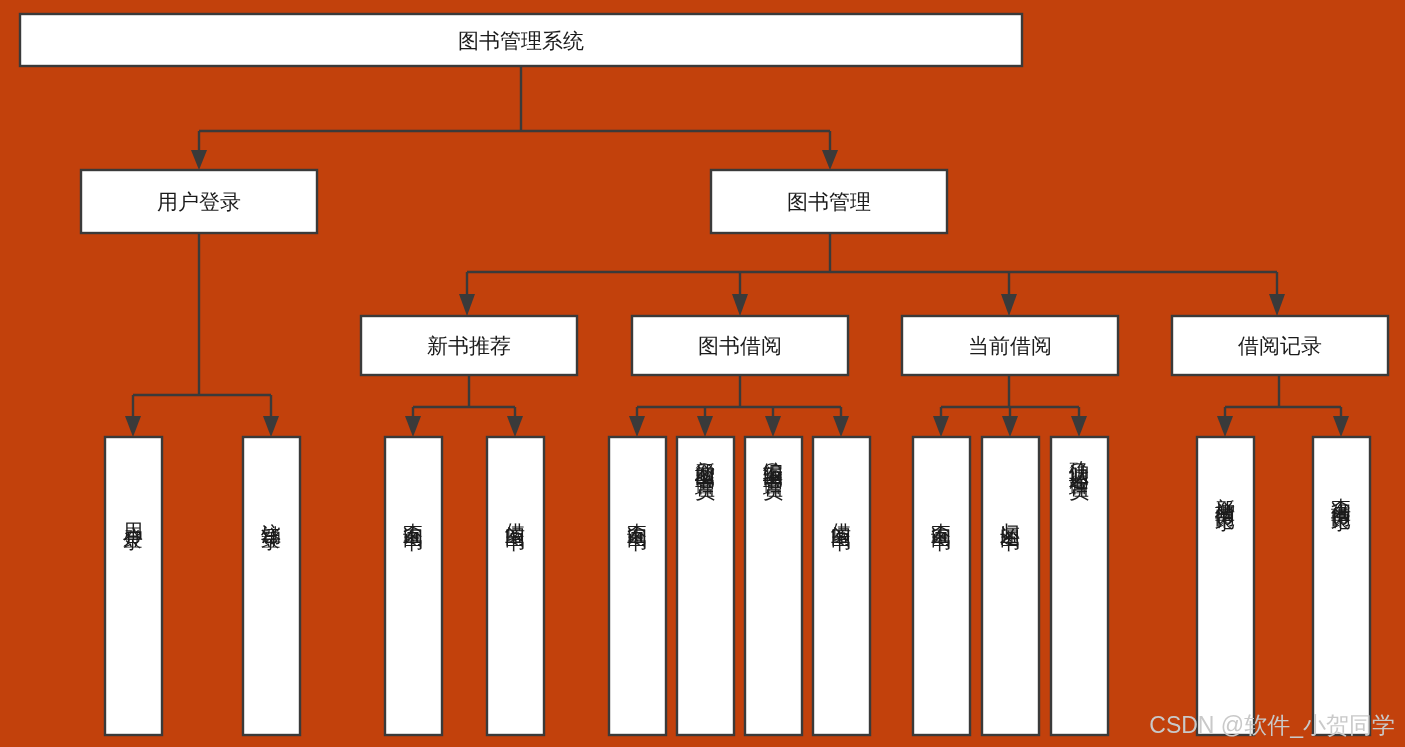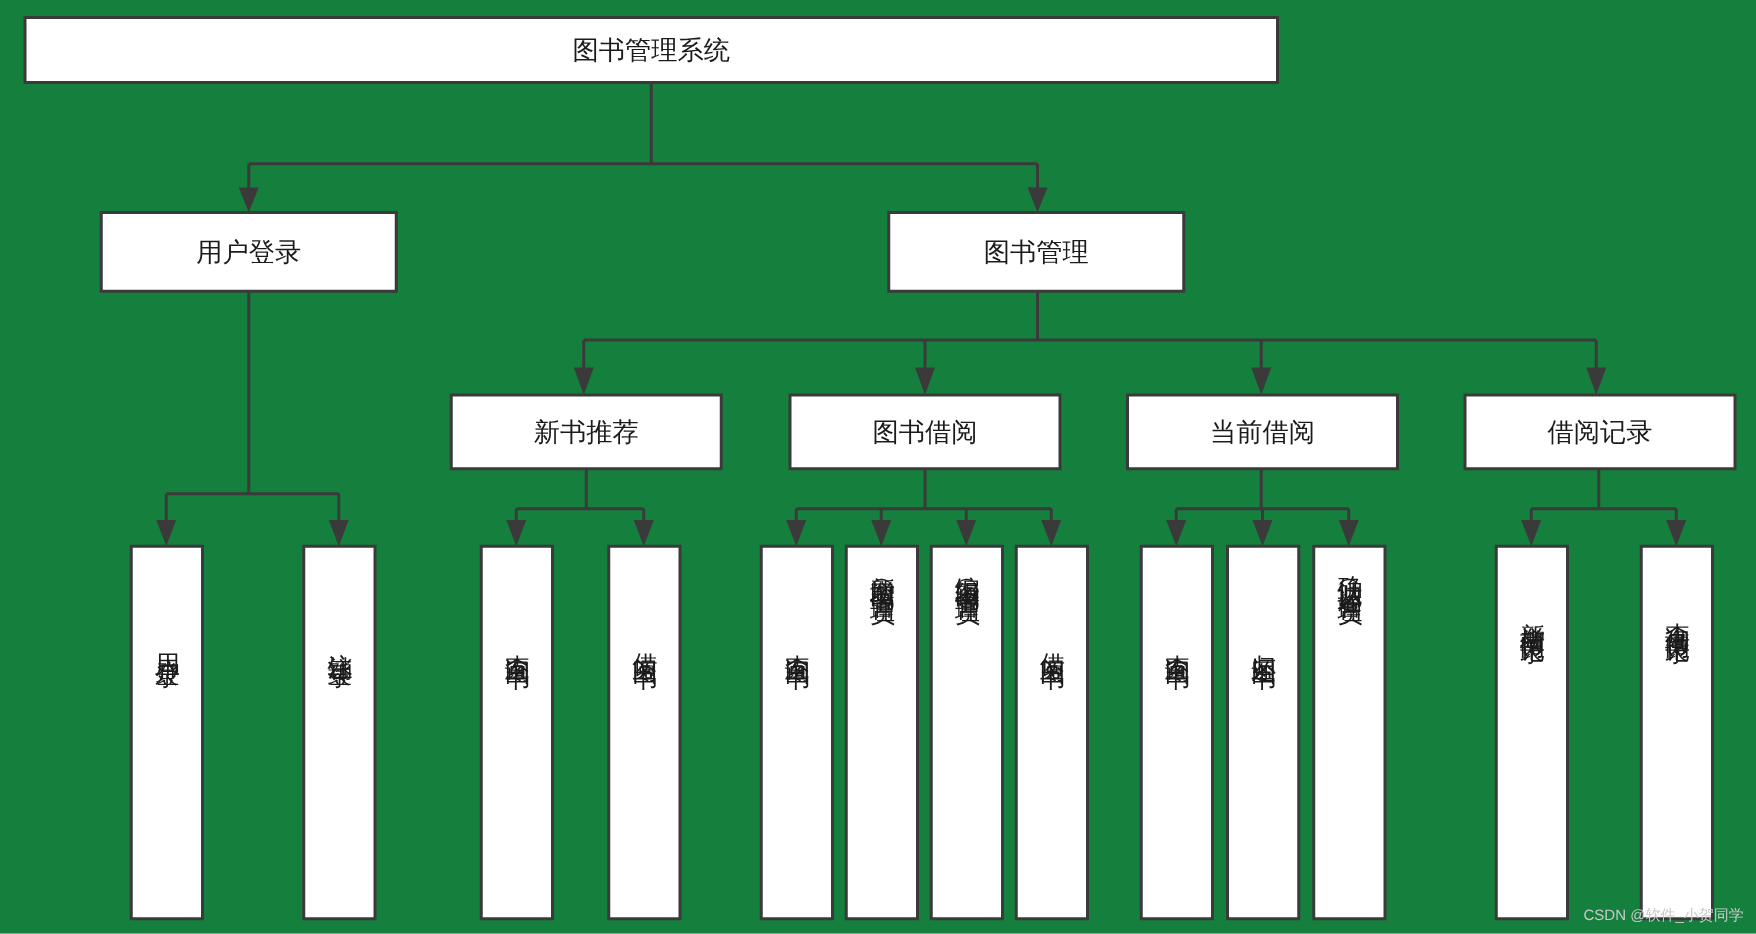--- a/index.html
+++ b/index.html
@@ -8,21 +8,21 @@
     padding: 0;
     background: #ffffff;
   }
   body {
     font-family: "Liberation Sans", "DejaVu Sans", sans-serif;
   }
   #diagram-root {
     position: relative;
     width: 1405px;
     height: 747px;
-    background: #15803d;
+    background: #c2410c;
     overflow: hidden;
   }
   svg#flowchart {
     position: absolute;
     left: 0;
     top: 0;
     width: 1405px;
     height: 747px;
     display: block;
   }
@@ -63,21 +63,21 @@
     line-height: 1;
     color: #1b1b1b;
     letter-spacing: 3px;
     white-space: nowrap;
   }
   .watermark {
     position: absolute;
     right: 10px;
     bottom: 6px;
     font-family: "Liberation Sans", "DejaVu Sans", sans-serif;
-    font-size: 12px;
+    font-size: 23px;
     color: #c9c9c9;
     white-space: nowrap;
     pointer-events: none;
   }
 </style>
 </head>
 <body>
 
 <div id="diagram-root">
 

